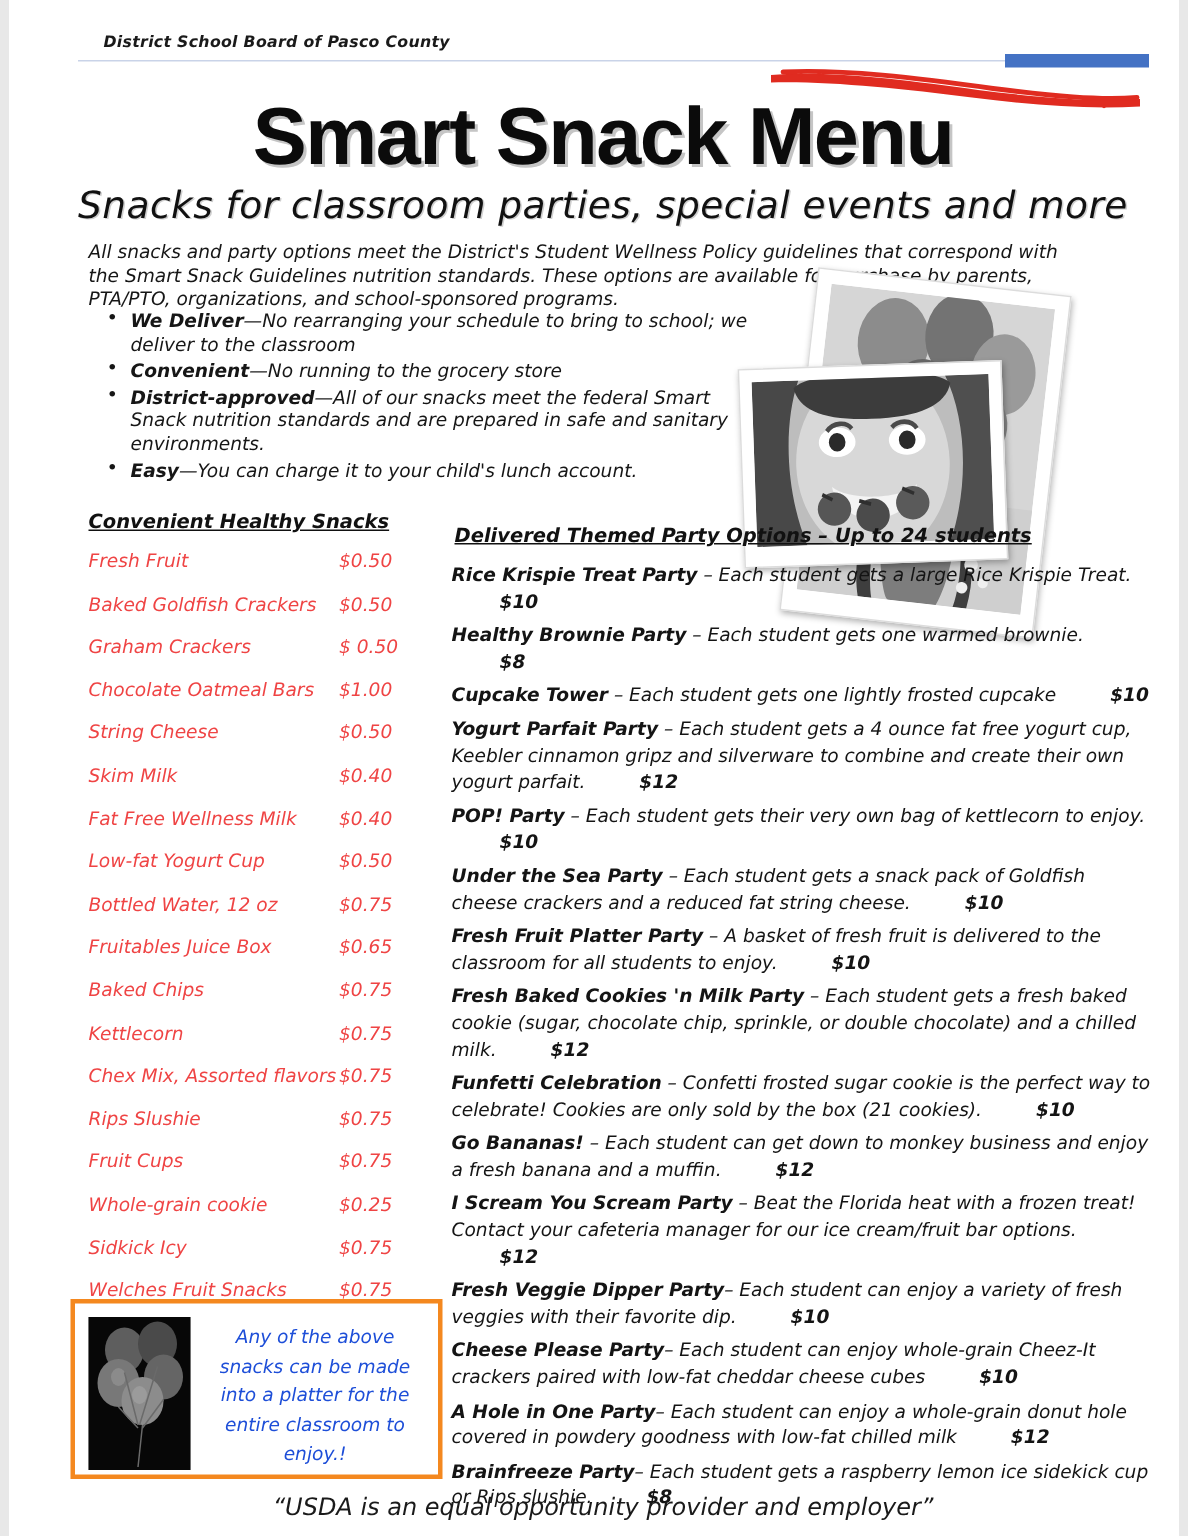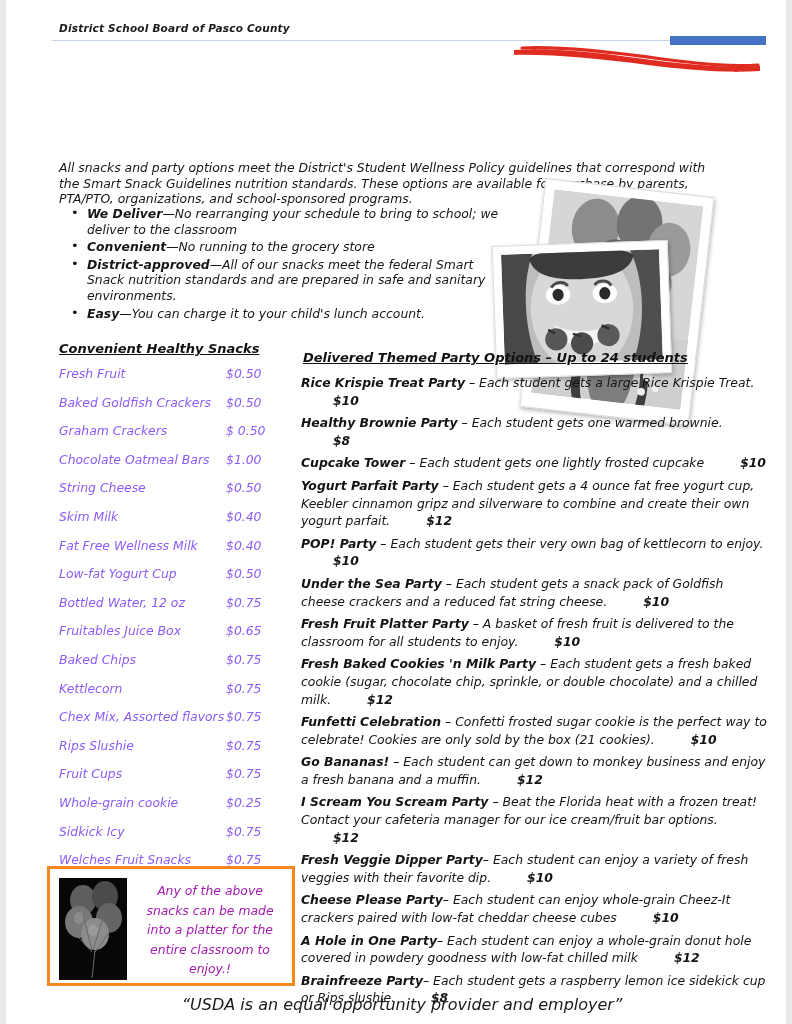--- a/index.html
+++ b/index.html
@@ -6,21 +6,21 @@
   body{font-family:"DejaVu Sans",sans-serif;}
   .page{
     position:relative;width:792px;height:1024px;background:#ffffff;
     overflow:hidden;box-sizing:border-box;
     border-left:6px solid #e8e8e8;border-right:6px solid #e8e8e8;
   }
   .sheet{position:absolute;left:6px;top:0;width:780px;height:1024px;background:#fff;}
 
   
   .hdr-org{
-    position:absolute;left:47px;top:22px;
+    position:absolute;left:57px;top:22px;
     font-family:"DejaVu Sans",sans-serif;
     font-style:italic;font-weight:bold;font-size:10.5px;color:#1a1a1a;
     letter-spacing:.2px;white-space:nowrap;text-align:center;
   }
   .hdr-rule{position:absolute;left:40px;top:40px;width:705px;height:1px;background:#c9d3e8;}
   .hdr-blue{position:absolute;left:658px;top:36px;width:96px;height:9px;background:#4472c4;}
 
   .brush{position:absolute;left:500px;top:44px;width:250px;height:30px;pointer-events:none;}
 
   .title{
@@ -63,41 +63,41 @@
   
   .col-head{
     font-family:"DejaVu Sans",sans-serif;font-style:italic;font-weight:bold;
     font-size:13px;color:#111;text-decoration:underline;white-space:nowrap;
   }
   #snacks-heading{position:absolute;left:47px;top:341px;}
   #parties-heading{position:absolute;left:291px;top:350px;font-style:italic;}
 
   
   .snacks{position:absolute;left:47px;top:366px;width:230px;
-    font-family:"DejaVu Sans",sans-serif;font-style:italic;font-size:12.4px;color:#8b5cf6;}
+    font-family:"DejaVu Sans",sans-serif;font-style:italic;font-size:12.4px;color:#ef4444;}
   .snack-row{display:flex;height:28.6px;align-items:flex-start;}
   .snack-name{flex:0 0 167px;white-space:nowrap;}
   .snack-price{flex:1;white-space:nowrap;}
 
   
   .parties{position:absolute;left:289px;top:374px;width:470px;
     font-family:"DejaVu Sans",sans-serif;font-style:italic;font-size:12.4px;
     line-height:17.6px;color:#141414;}
   .party{margin-bottom:5px;}
   .party b{font-weight:bold;font-style:italic;}
   .party .price{font-weight:bold;font-style:italic;margin-left:32px;}
 
   
   .callout{position:absolute;left:35px;top:866px;width:248px;height:120px;
     border:3px solid #f4881f;box-sizing:border-box;background:#fff;}
   .callout-photo{position:absolute;left:9px;top:9px;width:68px;height:102px;background:#090909;
     overflow:hidden;}
   .callout-text{position:absolute;left:84px;top:12px;width:152px;text-align:center;
     font-family:"DejaVu Sans",sans-serif;font-style:italic;font-size:12.4px;
-    line-height:19.5px;color:#a21caf;}
+    line-height:19.5px;color:#1d4ed8;}
 
   .footer{position:absolute;left:0;top:995px;width:780px;text-align:center;
     font-family:"DejaVu Sans",sans-serif;font-style:italic;font-size:16px;color:#1a1a1a;}
 </style>
 </head>
 <body>
 
 <div class="page">
  <div class="sheet">
 
@@ -110,20 +110,22 @@
     <path d="M10,4 C50,2 100,8 150,15 C190,20 220,23 246,21" stroke="#e02b20" stroke-width="3.2" fill="none" stroke-linecap="round"></path>
     <circle cx="22" cy="6" r="1.4" fill="#e02b20"></circle>
         <circle cx="34" cy="5" r="1.1" fill="#e02b20"></circle>
     <circle cx="60" cy="9" r="1.3" fill="#e02b20"></circle>
         <circle cx="104" cy="15" r="1.6" fill="#e02b20"></circle>
     <circle cx="158" cy="21" r="1.5" fill="#e02b20"></circle>
         <circle cx="196" cy="25" r="1.4" fill="#e02b20"></circle>
     <circle cx="224" cy="27" r="1.2" fill="#e02b20"></circle>
   </svg>
 
+  <div class="title">Smart Snack Menu</div>
+  <div class="subtitle">Snacks for classroom parties, special events and more</div>
 
   <div class="intro">All snacks and party options meet the District's Student Wellness Policy guidelines that correspond with the Smart Snack Guidelines nutrition standards. These options are available for purchase by parents, PTA/PTO, organizations, and school-sponsored programs.</div>
 
   <div class="bullets">
     <ul>
       <li><b>We Deliver</b><span>—No rearranging your schedule to bring to school; we deliver to the classroom</span></li>
       <li><b>Convenient</b><span>—No running to the grocery store</span></li>
       <li><b>District-approved</b><span>—All of our snacks meet the federal Smart Snack nutrition standards and are prepared in safe and sanitary environments.</span></li>
       <li><b>Easy</b><span>—You can charge it to your child's lunch account.</span></li>
     </ul>

